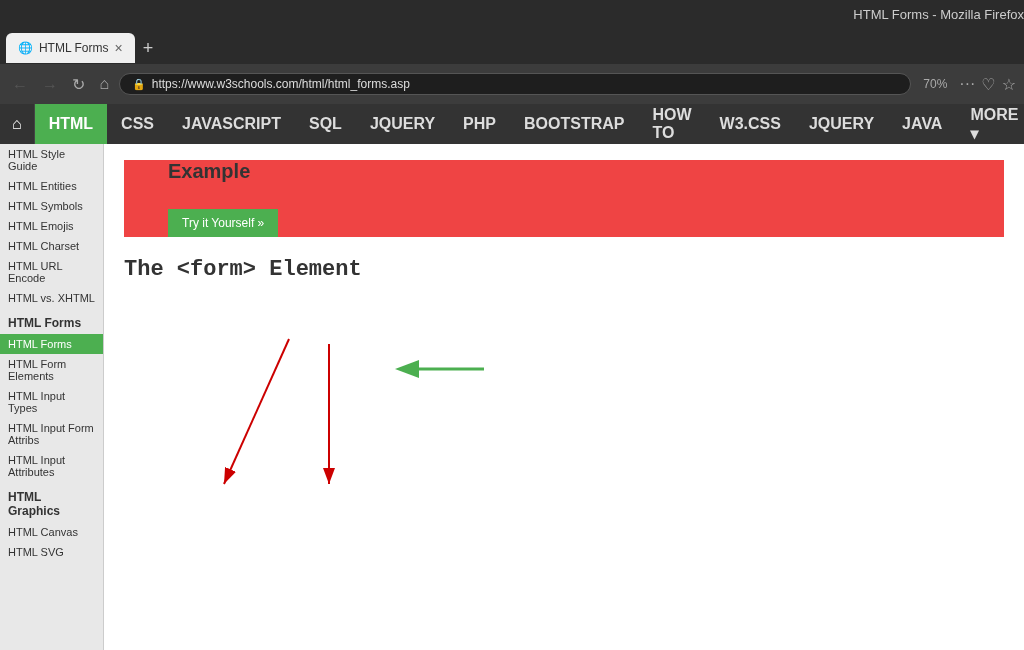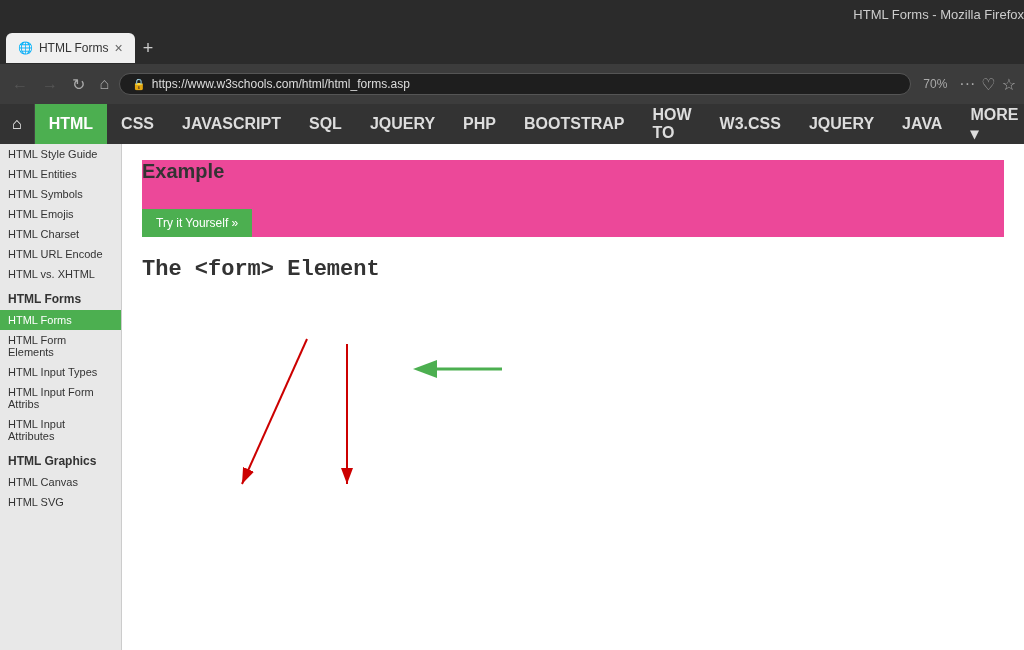--- a/index.html
+++ b/index.html
@@ -123,21 +123,21 @@
 
     
     .main-area {
       display: flex;
       background: #f0f0f0;
       height: calc(650px - 28px - 36px - 40px - 40px);
     }
 
     
     .sidebar {
-      width: 122px;
+      width: 104px;
       background: #e8e8e8;
       border-right: 1px solid #ccc;
       overflow: hidden;
       flex-shrink: 0;
     }
     .sidebar-section {
       font-weight: bold;
       color: #333;
       padding: 8px 8px 4px 8px;
       font-size: 12px;
@@ -155,21 +155,22 @@
 
     
     .content-area {
       flex: 1;
       background: white;
       overflow: hidden;
       padding: 16px 20px;
     }
 
     .example-box {
-      background: #ec4899;
+      background: #ef4444;
+      padding-left: 44px;
     }
     .example-title {
       font-size: 20px;
       font-weight: bold;
       color: #333;
       margin-bottom: 12px;
     }
     .form-demo-box {
       border: 3px solid #4caf50;
       padding: 16px;

